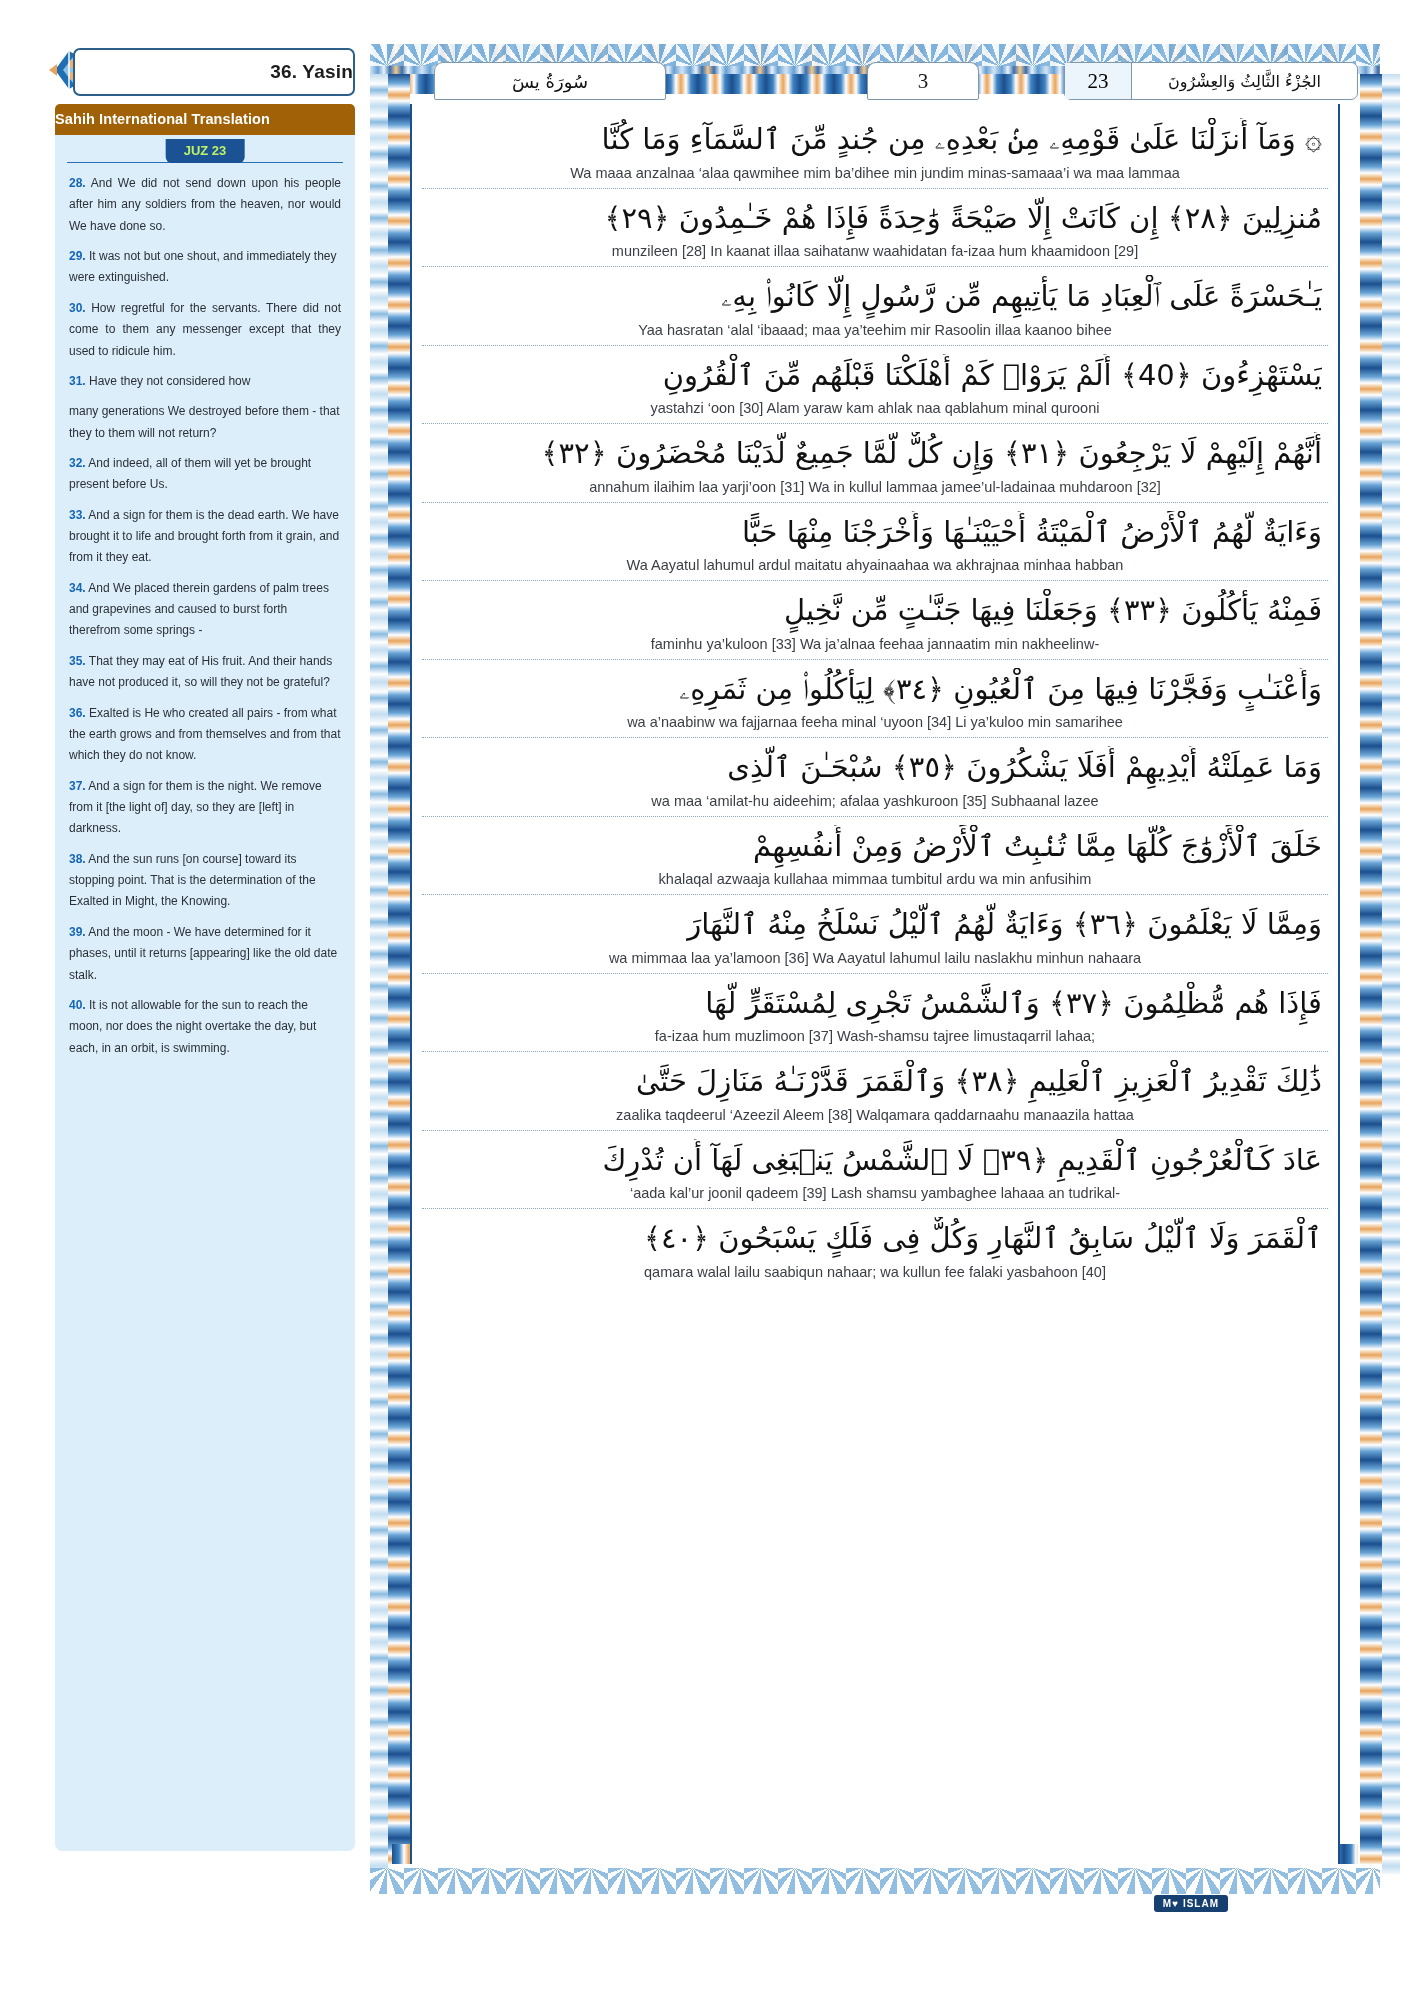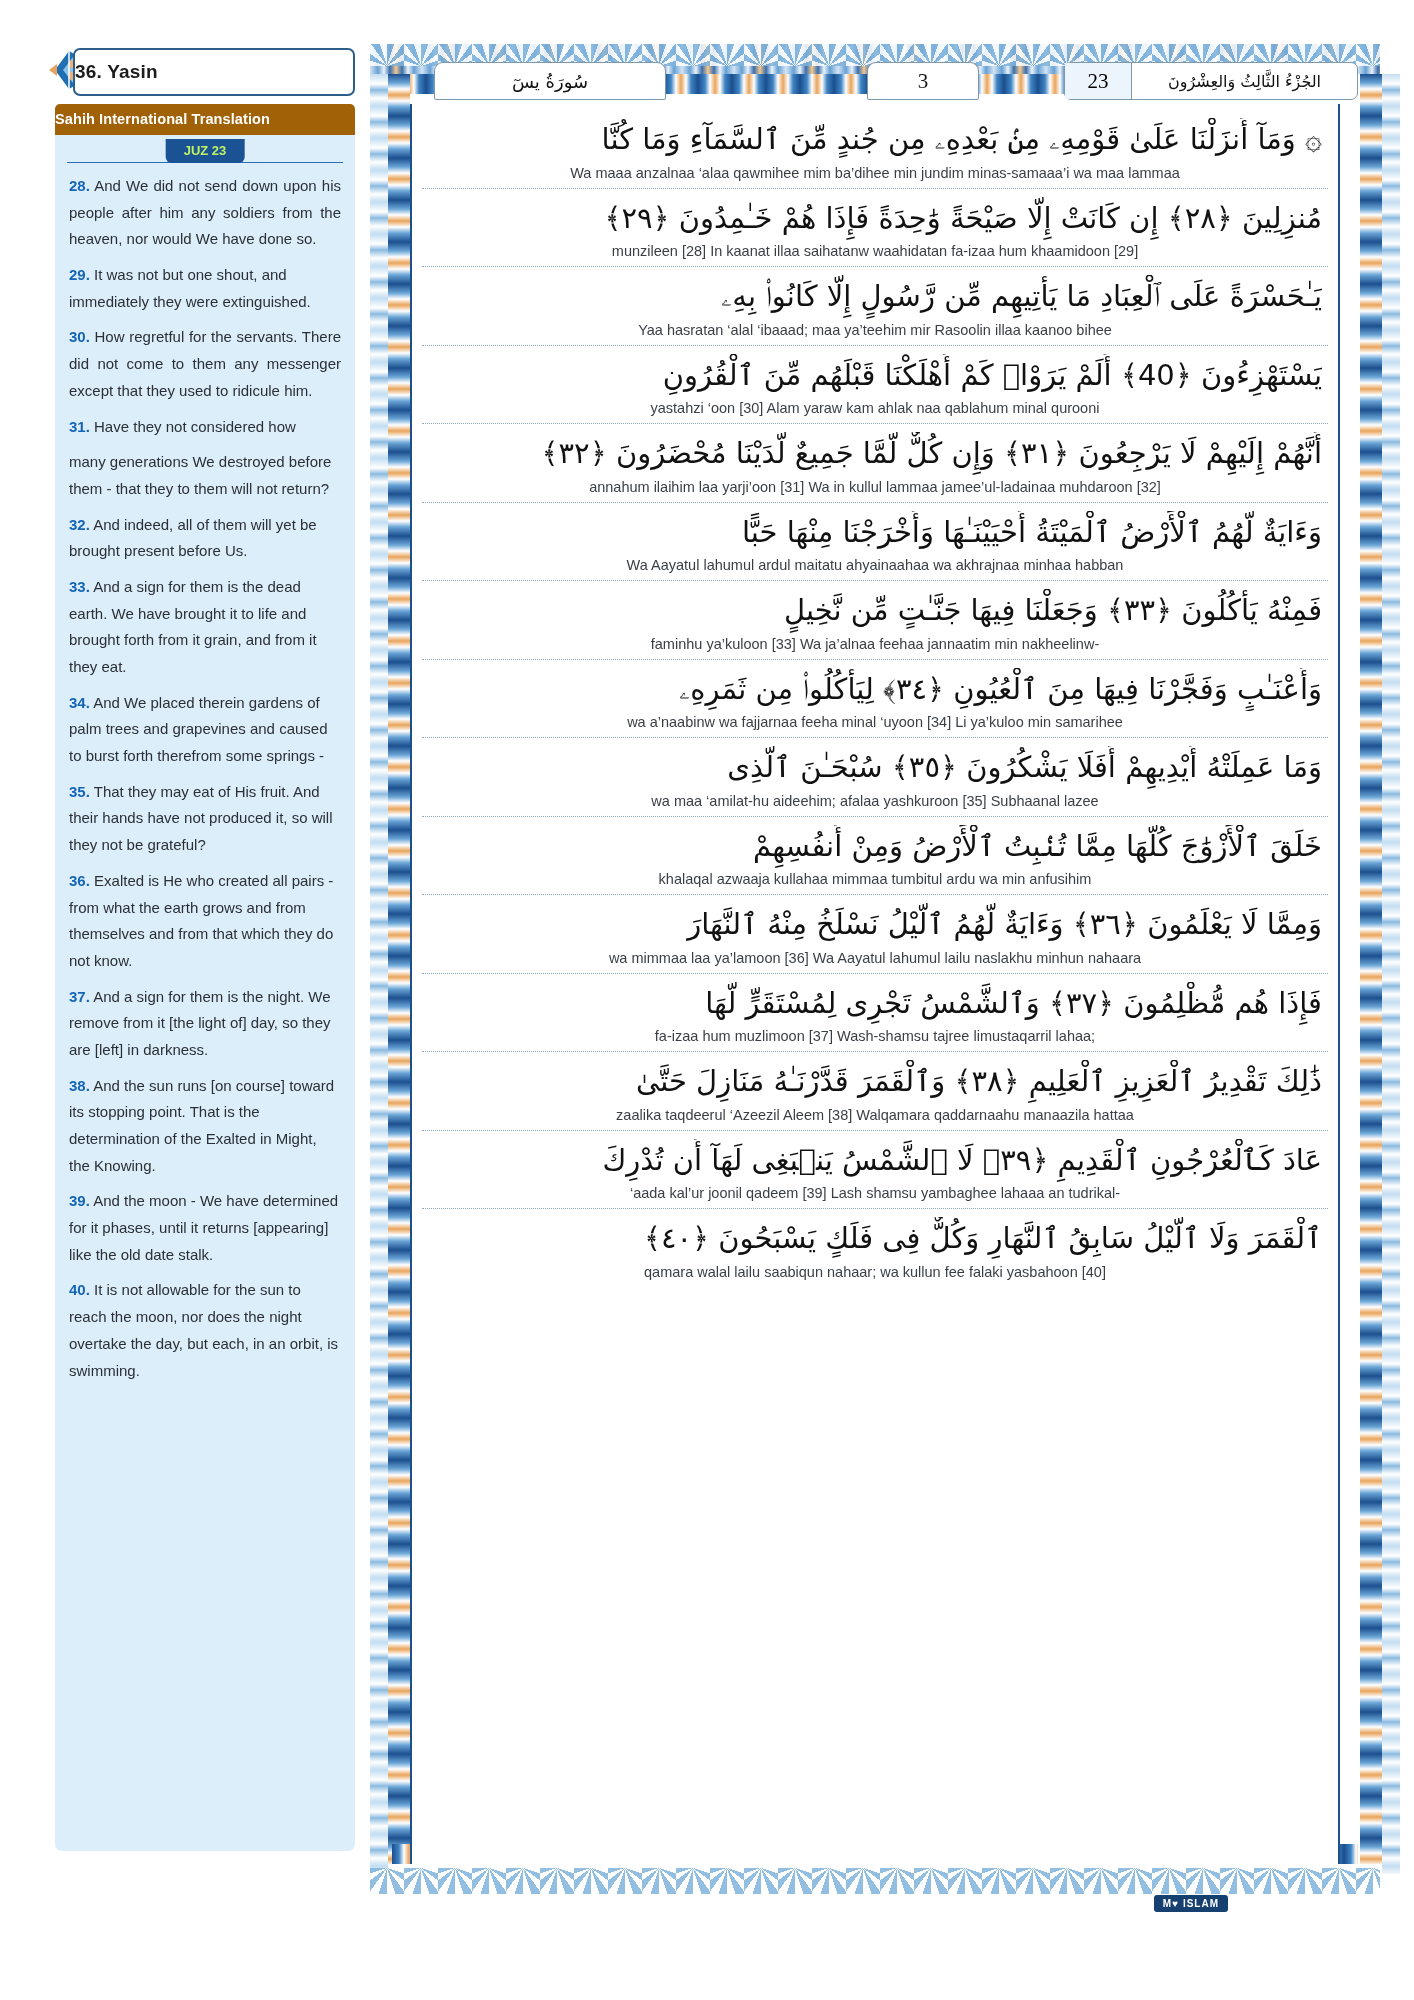--- a/index.html
+++ b/index.html
@@ -43,21 +43,21 @@
   .surah-title-box {
     position: absolute;
     left: 0; top: 0;
     right: 0;
     height: 44px;
     background: #ffffff;
     border: 2px solid #2d5f8a;
     border-radius: 7px;
     display: flex;
     align-items: center;
-    justify-content: flex-start;
+    justify-content: flex-end;
   }
   .surah-title-text {
     font-size: 19px;
     font-weight: bold;
     color: #1d1d1d;
     letter-spacing: .2px;
   }
   .corner-orn {
     position: absolute;
     left: -24px;
@@ -109,21 +109,21 @@
     left: 12px; right: 12px;
     top: 27px;
     height: 1px;
     background: #2a6fb5;
   }
 
   .verses {
     padding: 8px 14px 0 14px;
   }
   .verse-p {
-    font-size: 15px;
+    font-size: 12px;
     line-height: 1.78;
     color: #2b3036;
     margin: 0 0 9px 0;
   }
   .verse-p.justify { text-align: justify; }
   .verse-num {
     color: #1565b5;
     font-weight: bold;
   }
 

